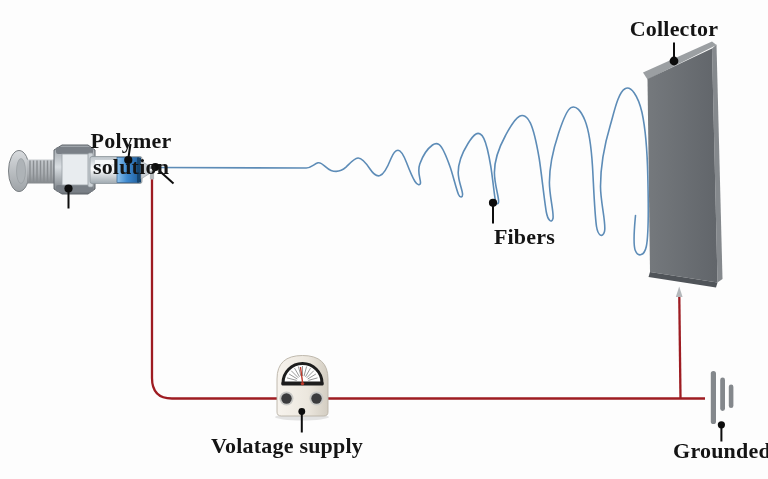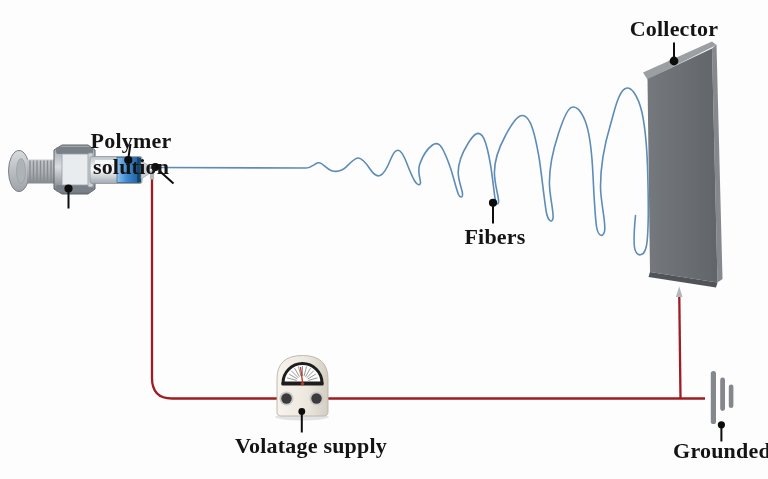--- a/index.html
+++ b/index.html
@@ -9,23 +9,23 @@
   }
   .stage svg{position:absolute;left:0;top:0;}
   .lbl{
     position:absolute;font-weight:700;font-size:22px;
     color:var(--color-label-text,#141414);text-align:center;
     line-height:1.18;white-space:pre-line;letter-spacing:.2px;
   }
   .lbl-polymer{left:66px;top:97px;width:130px;margin-top:31px;}
   .lbl-syringe{left:8px;top:207px;width:120px;}
   .lbl-spinneret{left:175px;top:173px;width:130px;text-align:left;}
-  .lbl-fibers{left:435px;top:224px;width:120px;}
+  .lbl-fibers{left:435px;top:224px;width:120px;text-align:right;}
   .lbl-collector{left:614px;top:16px;width:120px;}
-  .lbl-supply{left:216px;top:433px;width:190px;}
+  .lbl-supply{left:192px;top:433px;width:190px;}
   .lbl-grounded{left:642px;top:438px;width:160px;}
 </style>
 </head>
 <body>
 
 <div class="stage">
 
 <svg width="768" height="479" viewBox="0 0 768 479">
   <defs>
     <linearGradient id="gradBarrel" x1="0" y1="0" x2="0" y2="1">

